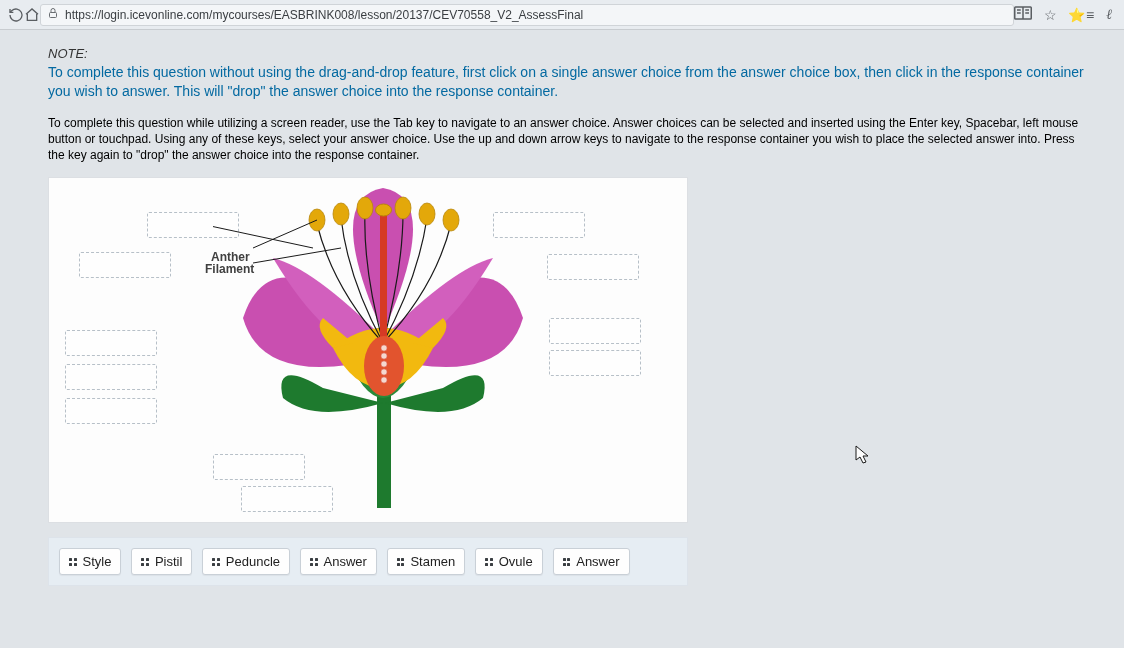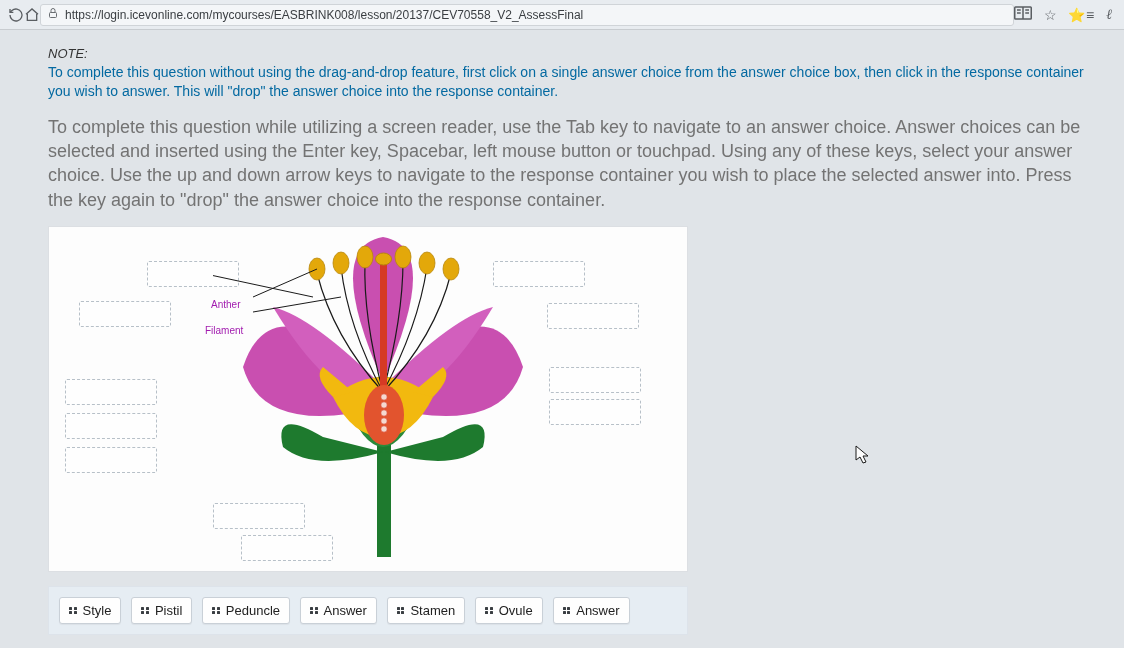--- a/index.html
+++ b/index.html
@@ -12,30 +12,30 @@
     .lock { color: #6a6e72; font-size: 12px; }
     .addr-text { font-size: 12px; color: #3a3e42; white-space: nowrap; overflow: hidden; }
     .right-icons { display: flex; align-items: center; gap: 12px; padding-right: 4px; }
     .right-icons span { color: #5a5e62; font-size: 14px; }
     .right-icons .pen { font-style: italic; font-family: 'Brush Script MT', cursive; }
 
     .content { padding: 0 40px 0 48px; }
     .ghost-row { font-size: 11px; color: #9aa0a6; padding: 2px 0 6px; text-decoration: line-through; text-decoration-color: rgba(0,0,0,0.1); }
     .note-head { font-style: italic; font-size: 13px; color: #333; margin-top: 16px; }
     .para { font-size: 14px; line-height: 1.35; color: #0369a1; margin: 2px 0 14px; }
-    .para2 { font-size: 18px; line-height: 1.35; color: #737373; margin: 2px 0 14px; }
+    .para2 { font-size: 12px; line-height: 1.35; color: #000000; margin: 2px 0 14px; }
 
     .diagram-card { border: 1px solid #dcdfe3; background: #fdfdfd; width: 640px; padding: 14px 14px 10px; }
     .diagram-stage { position: relative; width: 612px; height: 320px; }
 
     .dropzone { position: absolute; border: 1.5px dashed #b7c0c8; background: rgba(255,255,255,0.6); width: 92px; height: 26px; border-radius: 2px; }
 
-    .label-fixed { position: absolute; font-size: 10px; color: #a21caf; font-weight: 400; }
+    .label-fixed { position: absolute; font-size: 12px; color: #404040; font-weight: 700; }
     .label-anther { left: 148px; top: 58px; }
-    .label-filament { left: 142px; top: 84px; }
+    .label-filament { left: 142px; top: 70px; }
 
     .flower-svg { position: absolute; left: 150px; top: -4px; width: 340px; height: 320px; }
 
     .answer-bar { margin-top: 14px; background: #e6edf3; border: 1px solid #dde3ea; width: 640px; padding: 10px 10px; display: flex; gap: 10px; }
     .chip { display: inline-flex; align-items: center; gap: 6px; background: #fefefe; border: 1px solid #c9d0d7; border-radius: 3px; padding: 5px 9px; font-size: 13px; color: #222; cursor: grab; box-shadow: 0 1px 1px rgba(0,0,0,0.05); }
     .grip { display: inline-grid; grid-template-columns: repeat(2, 3px); grid-template-rows: repeat(2, 3px); gap: 1.5px; }
     .grip b { width: 3px; height: 3px; background: #3a3e42; display: block; border-radius: 0.5px; }
 
     .cursor { position: absolute; left: 855px; top: 445px; }
   </style>

